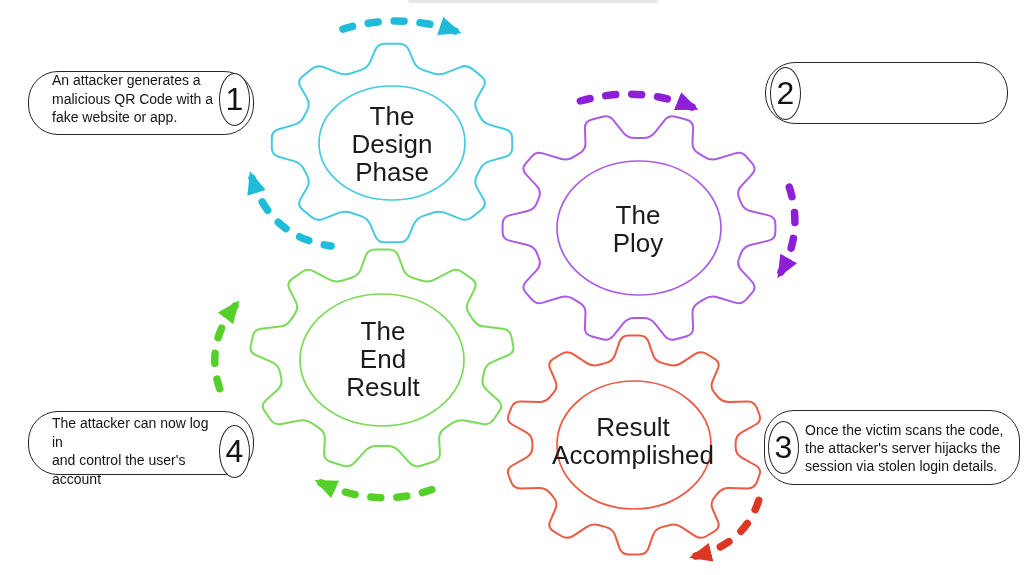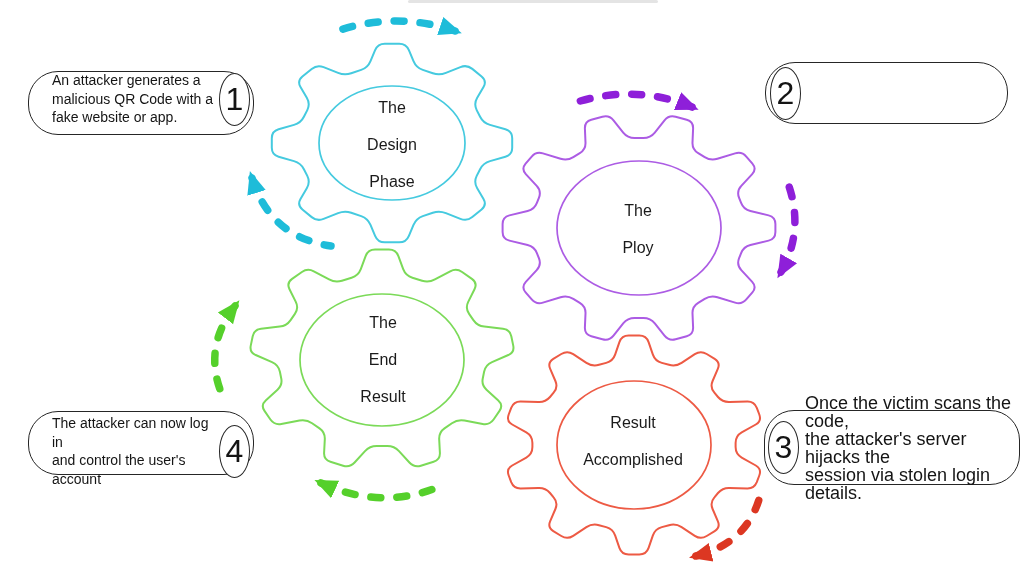--- a/index.html
+++ b/index.html
@@ -1,24 +1,24 @@
 <!DOCTYPE html>
 <html><head>
 <meta charset="utf-8">
 <style>
   html,body{margin:0;padding:0;background:#ffffff;}
   .canvas{position:relative;width:1024px;height:575px;background:#ffffff;overflow:hidden;
           font-family:"Liberation Sans", sans-serif;}
   #diagram-svg{position:absolute;left:0;top:0;}
   .gear-label{position:absolute;transform:translate(-50%,-50%);text-align:center;
-              white-space:pre-line;font-size:16px;line-height:37px;color:#1b1b1b;}
+              white-space:pre-line;font-size:26px;line-height:28px;color:#1b1b1b;}
   .callout{position:absolute;display:flex;align-items:center;background:#fff;
            border:1.6px solid #262626;border-radius:30px;box-sizing:border-box;}
   .callout-text{font-size:14px;line-height:18.5px;color:#141414;white-space:pre-line;}
-  .small-text .callout-text{font-size:18px;line-height:18px;}
+  .small-text .callout-text{font-size:14px;line-height:18px;}
   .num{flex:none;width:29px;height:51px;border:1.6px solid #262626;border-radius:50%;
        display:flex;align-items:center;justify-content:center;font-size:32px;color:#141414;
        background:#fff;}
   .c1{left:28px;top:60px;width:226px;height:64px;padding:0 3px 8px 23px;margin-top:11px;}
   .c1 .callout-text{flex:1;}
   .c2{left:765px;top:62px;width:243px;height:62px;padding:0 6px 0 4px;}
   .c2 .callout-text{margin-left:15px;}
   .c3{left:764px;top:410px;width:256px;height:75px;padding:0 2px 0 3px;}
   .c3 .callout-text{margin-left:6px;}
   .c4{left:28px;top:411px;width:226px;height:64px;padding:16px 3px 0 23px;}

